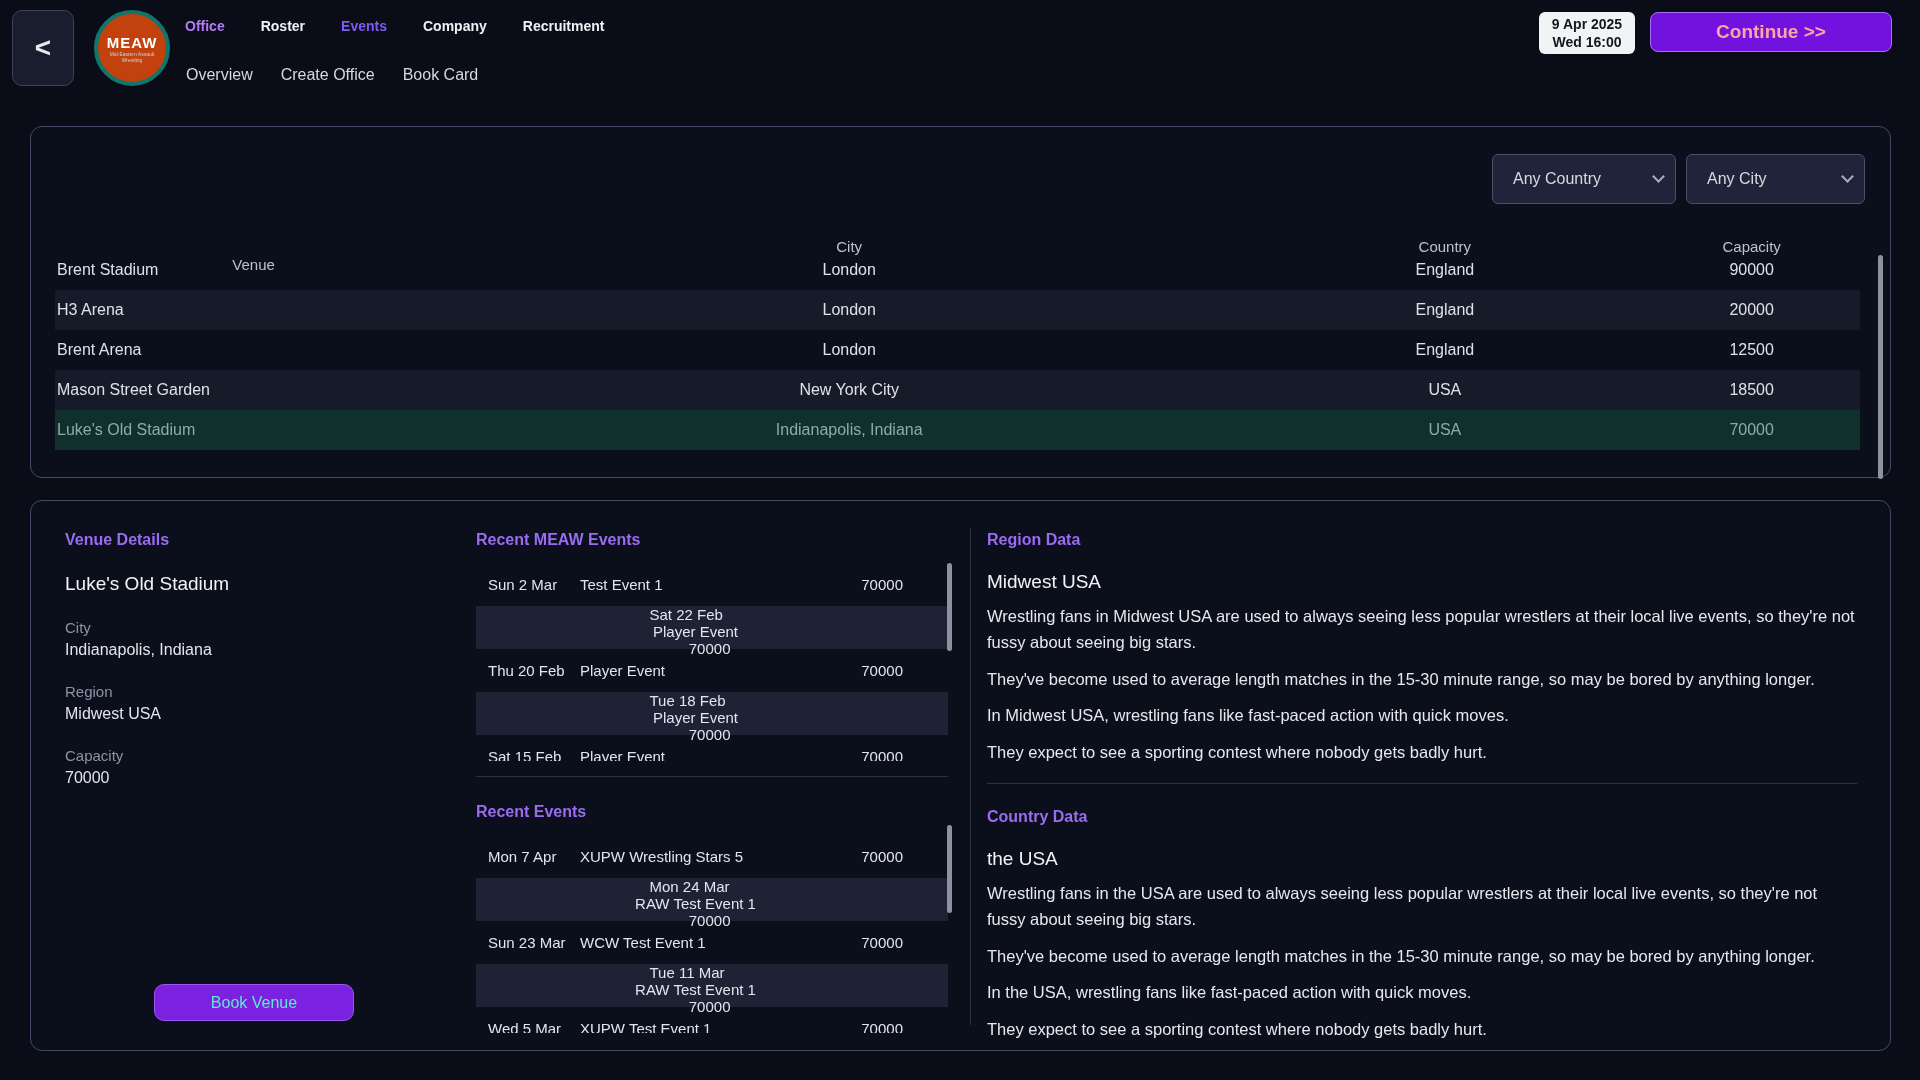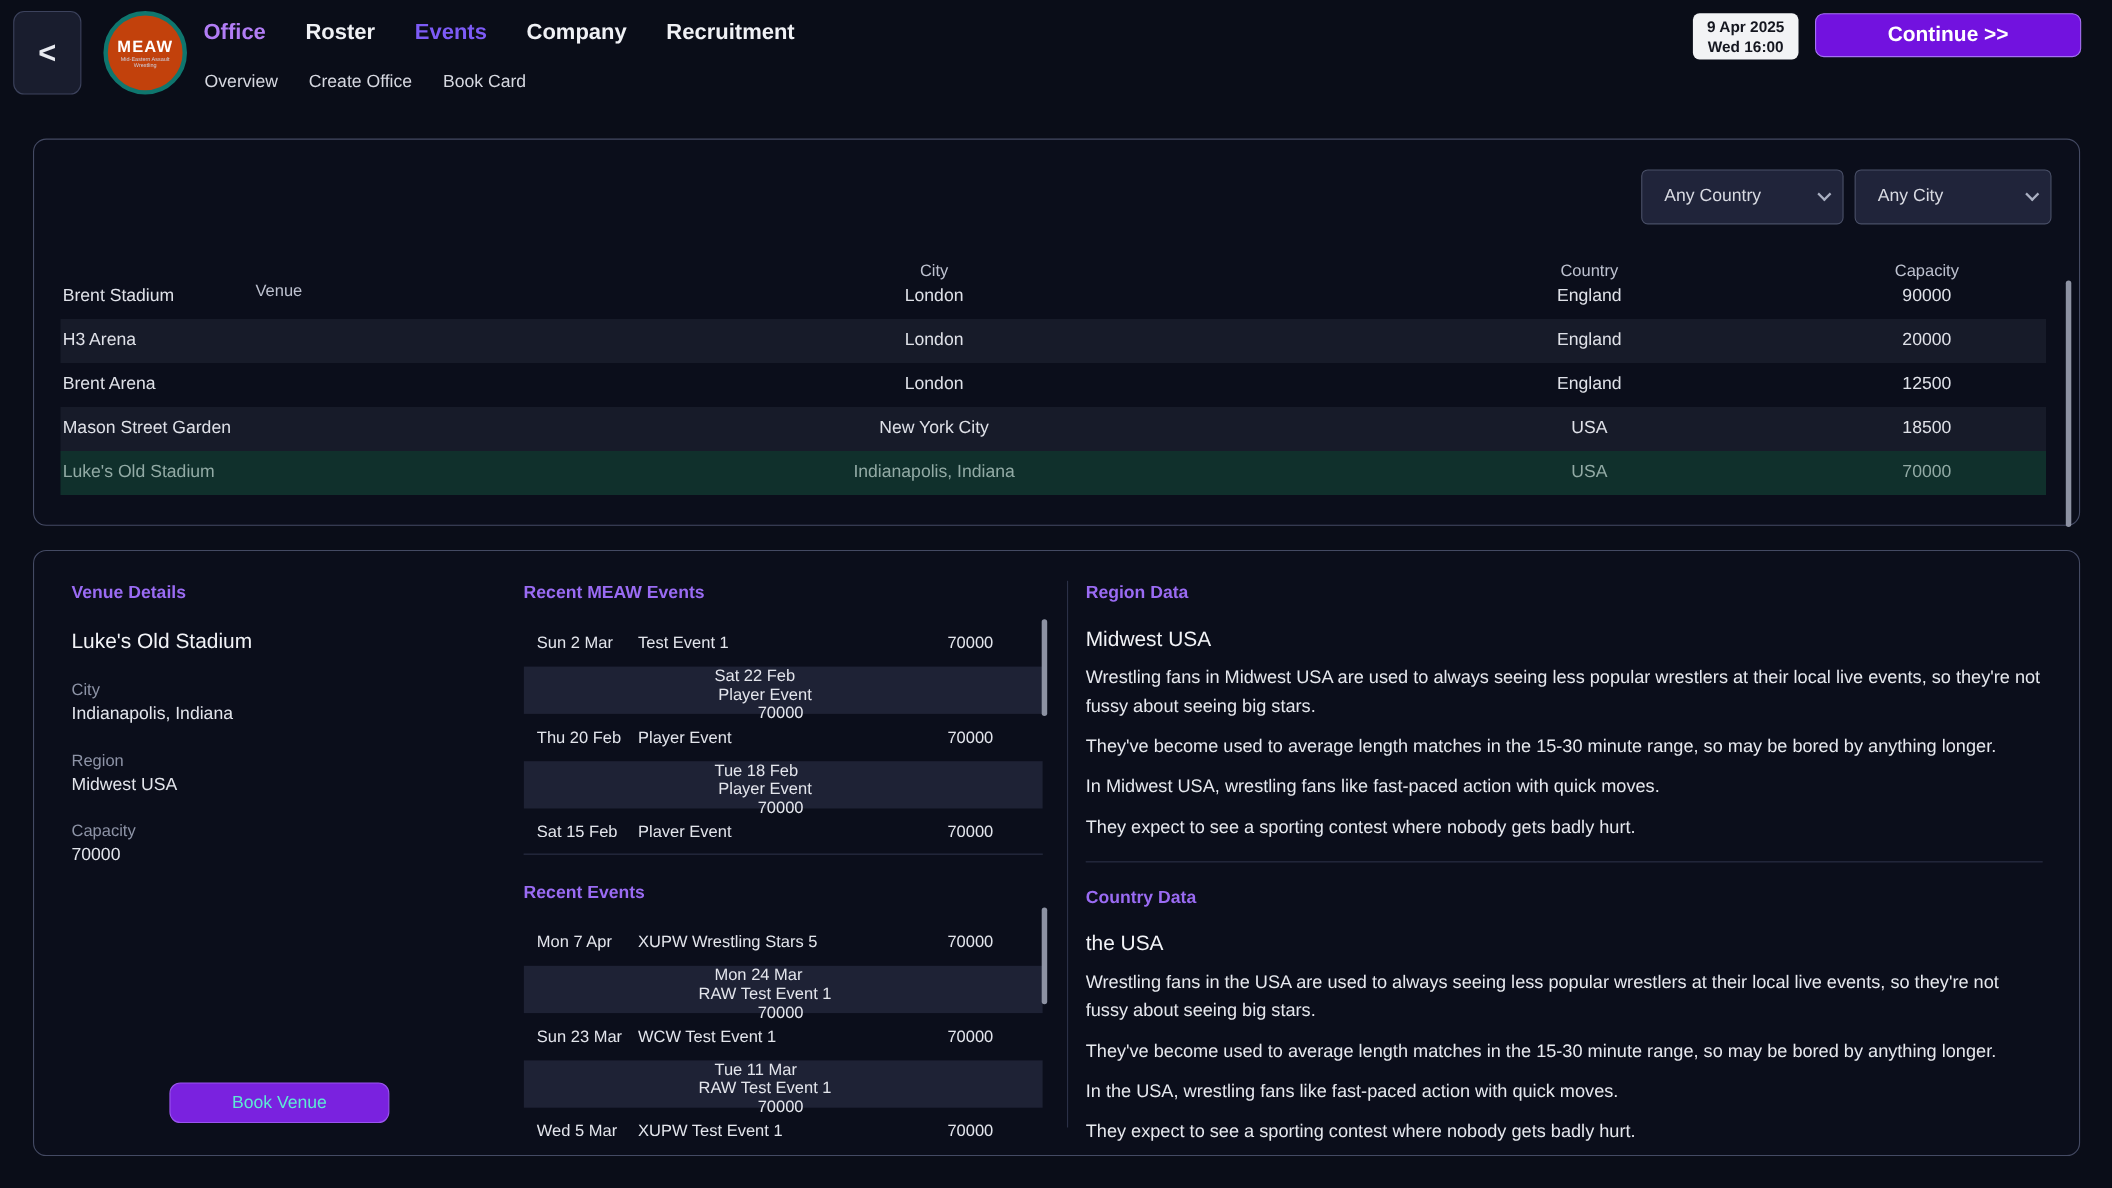--- a/index.html
+++ b/index.html
@@ -22,35 +22,35 @@
   }
   .logo {
     position:absolute; left:94px; top:10px; width:76px; height:76px;
     border-radius:50%; background:#c2410c; border:4px solid #0f766e;
     display:flex; flex-direction:column; align-items:center; justify-content:center;
     text-align:center;
   }
   .logo-name { font-size:15px; font-weight:bold; letter-spacing:1px; color:#ffffff; }
   .logo-sub { font-size:5px; color:#cdd2e0; width:58px; line-height:1.2; }
   .nav { position:absolute; left:185px; top:18px; display:flex; gap:36px; align-items:center; }
-  .nav-item { font-size:20px; font-weight:bold; color:#f0f1f5; cursor:pointer; white-space:nowrap; }
+  .nav-item { font-size:14px; font-weight:bold; color:#f0f1f5; cursor:pointer; white-space:nowrap; }
   .nav-item.section-active { color:#b27df5; }
   .nav-item.active { color:#7d5bf6; }
   .subnav { position:absolute; left:186px; top:66px; display:flex; gap:28px; }
   .subnav-item { font-size:16px; color:#d6d8e0; cursor:pointer; white-space:nowrap; }
   .datebox {
     position:absolute; left:1539px; top:12px; width:96px; height:42px;
     background:#f2f3f5; border-radius:6px; color:#14161f;
     display:flex; flex-direction:column; align-items:center; justify-content:center;
     font-size:14px; font-weight:bold; line-height:1.3;
   }
   .continue-btn {
     position:absolute; left:1650px; top:12px; width:242px; height:40px;
     background:#7212df; border:1px solid #a571f2; border-radius:8px;
-    color:#ffffff; font-size:19px; font-weight:bold;
+    color:#fca5a5; font-size:19px; font-weight:bold;
     display:flex; align-items:center; justify-content:center; cursor:pointer;
   }
 
   
   .panel {
     position:absolute; background:#0b0e1b;
     border:1px solid #444a63; border-radius:12px;
   }
   .panel-venues { left:30px; top:126px; width:1861px; height:352px; }
   .panel-details { left:30px; top:500px; width:1861px; height:551px; }

